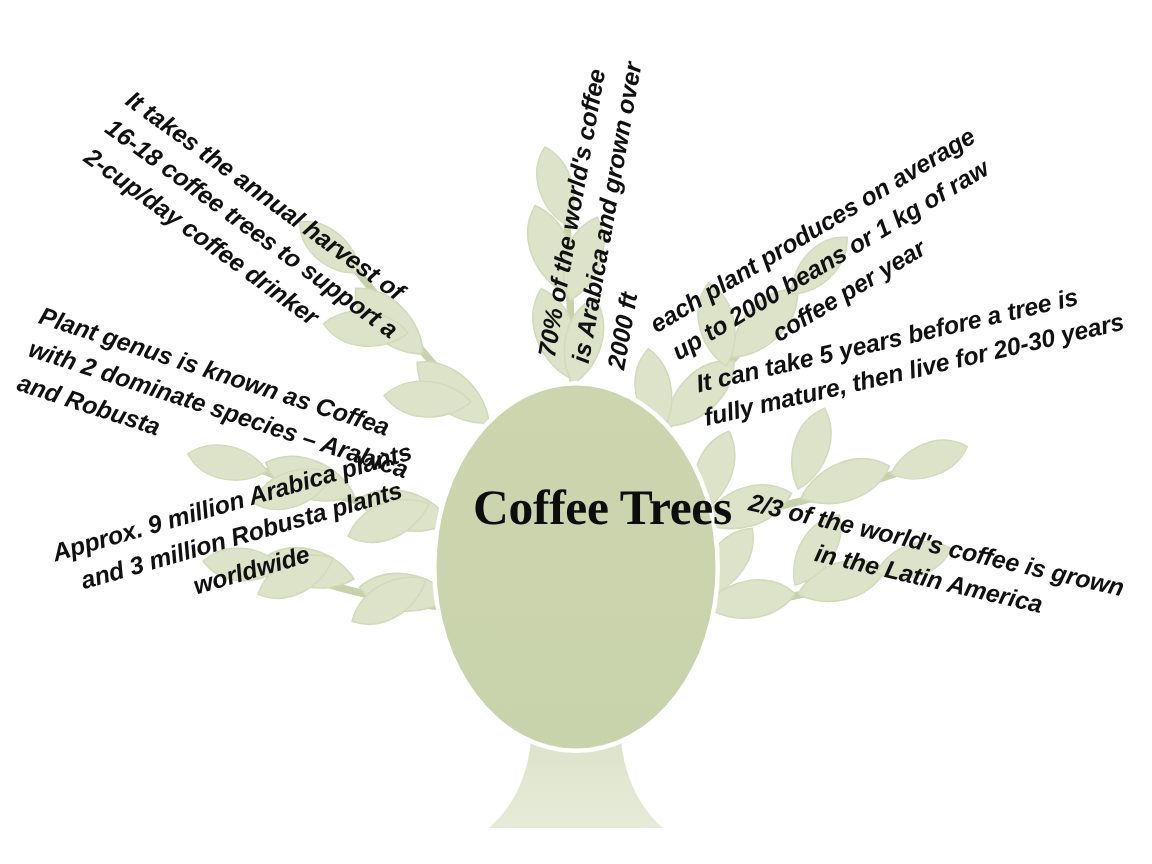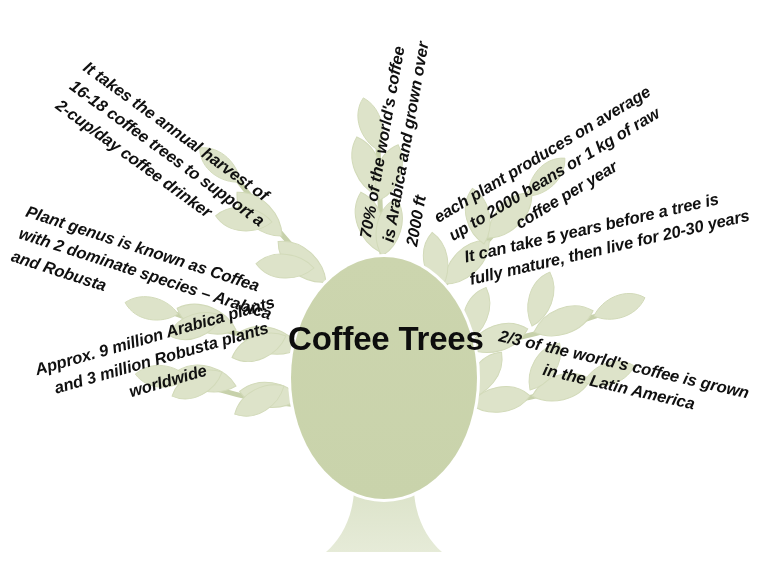--- a/index.html
+++ b/index.html
@@ -20,22 +20,22 @@
     left: 0;
     top: 0;
     width: 768px;
     height: 576px;
   }
   .center-label {
     position: absolute;
     left: 288px;
     top: 316px;
     width: 200px;
-    text-align: left;
-    font-family: Liberation Sans, sans-serif;
+    text-align: right;
+    font-family: Liberation Serif, serif;
     font-weight: bold;
     font-size: 33px;
     line-height: 1.42;
     color: #0d0d0d;
     letter-spacing: -0.2px;
   }
   .fact {
     position: absolute;
     font-family: "Liberation Sans", sans-serif;
     font-weight: bold;

